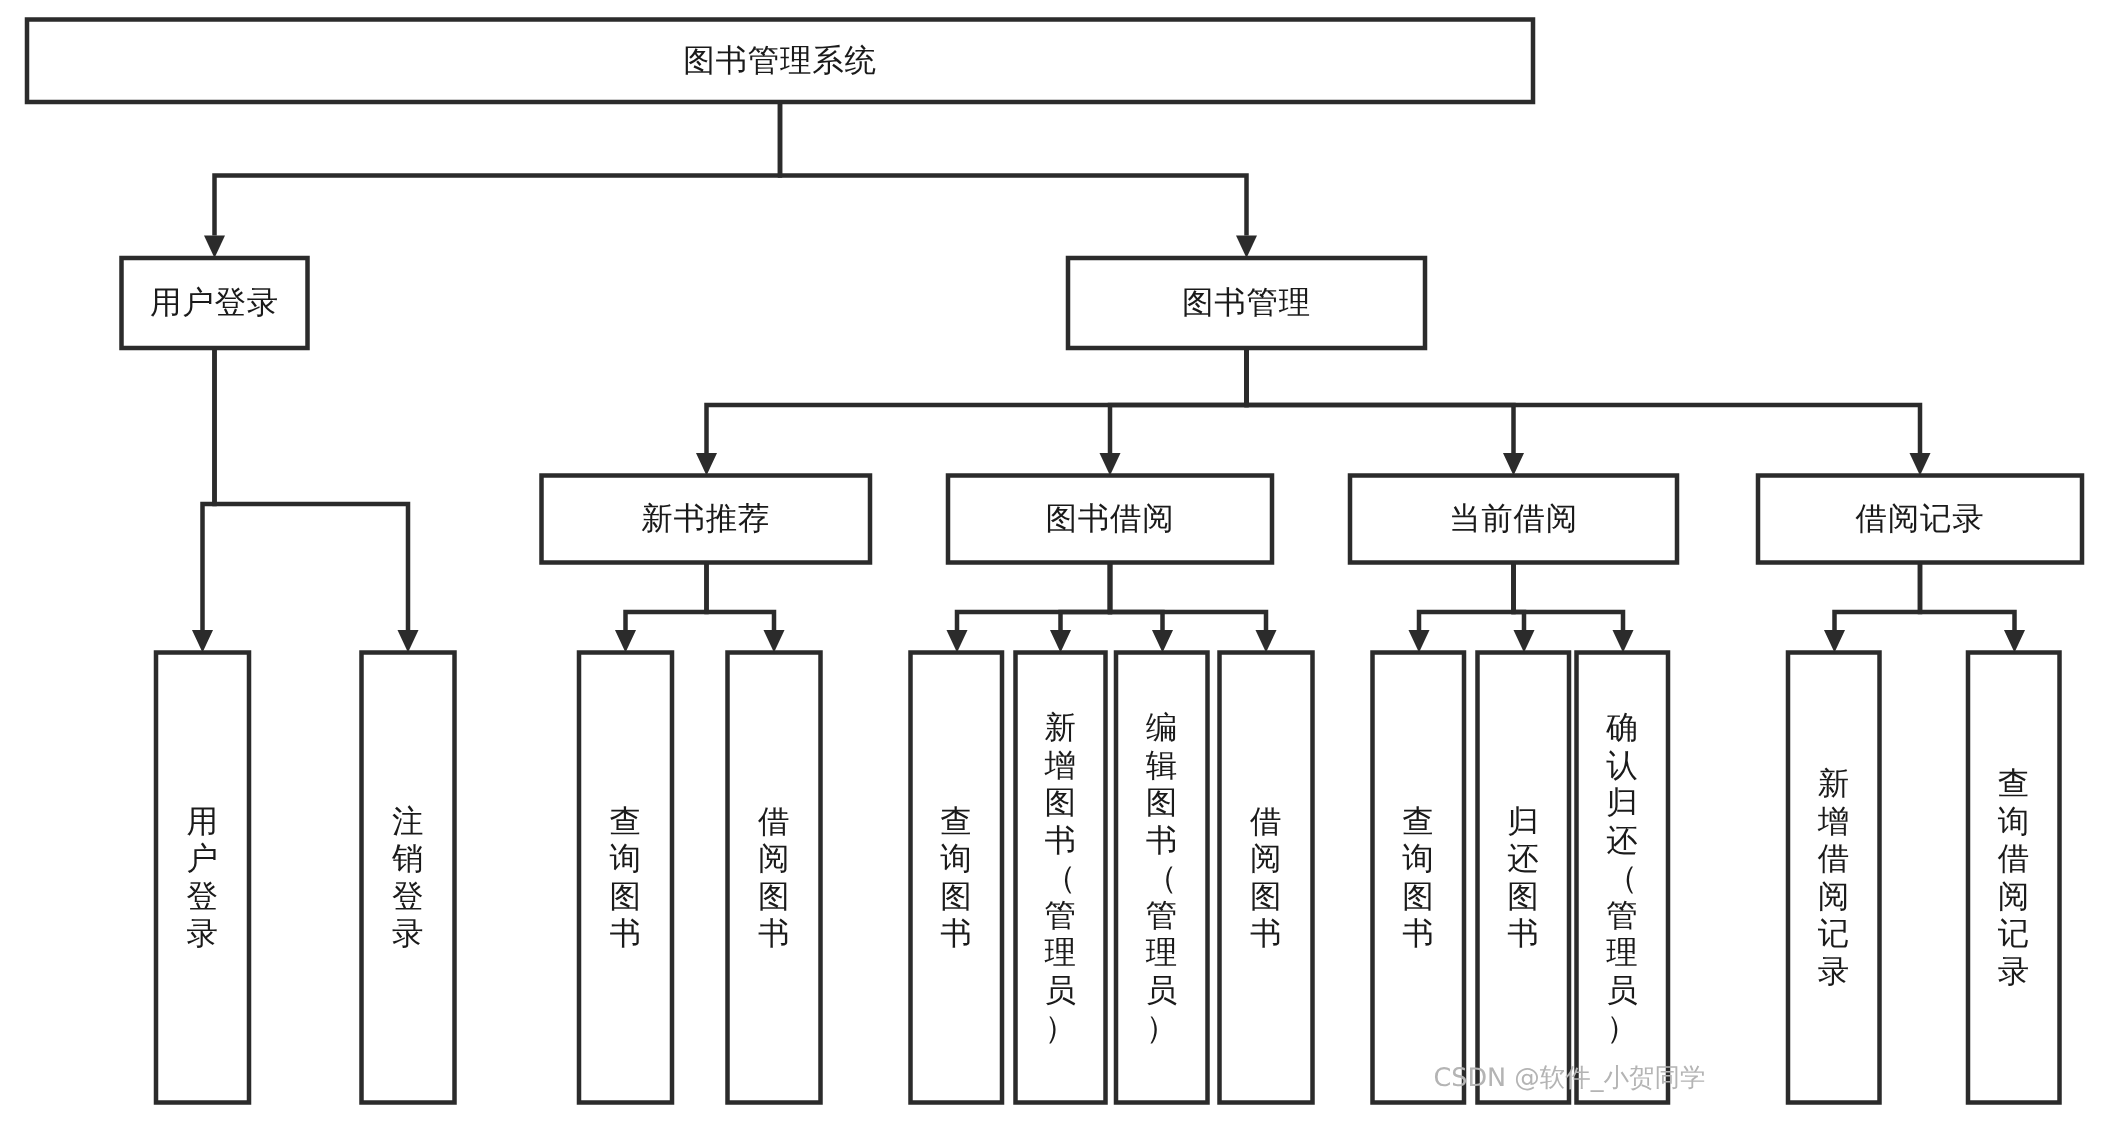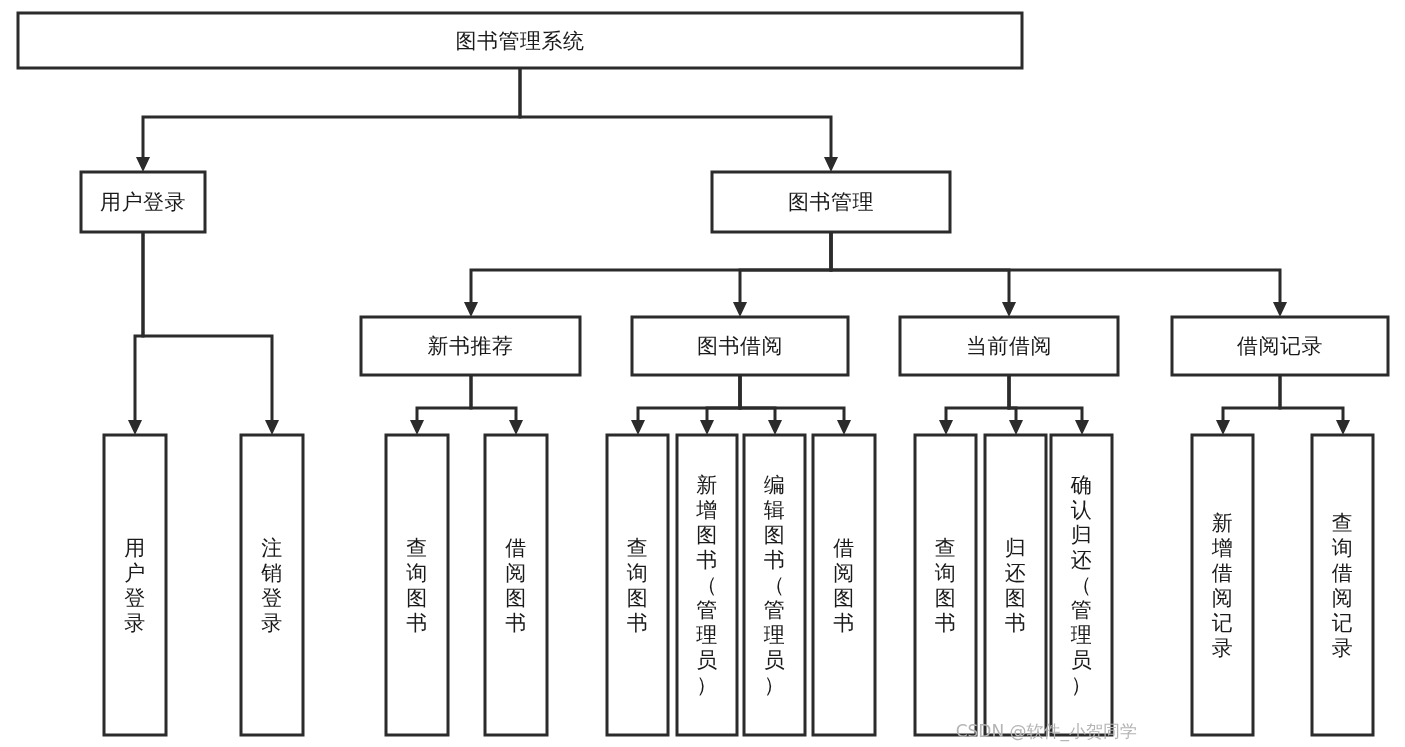--- a/index.html
+++ b/index.html
@@ -53,21 +53,21 @@
   .node-label-v {
     font-family: "DejaVu Sans", "Liberation Sans", sans-serif;
     font-size: 21px;
     fill: #1a1a1a;
     text-anchor: middle;
     letter-spacing: 0.5px;
   }
   .watermark-text {
     position: absolute;
     right: 8px;
-    bottom: 4px;
+    bottom: 17px;
     font-family: "DejaVu Sans", "Liberation Sans", sans-serif;
     font-size: 17px;
     color: #b4b4b4;
     white-space: nowrap;
     user-select: none;
   }
 </style>
 </head>
 <body>
 

